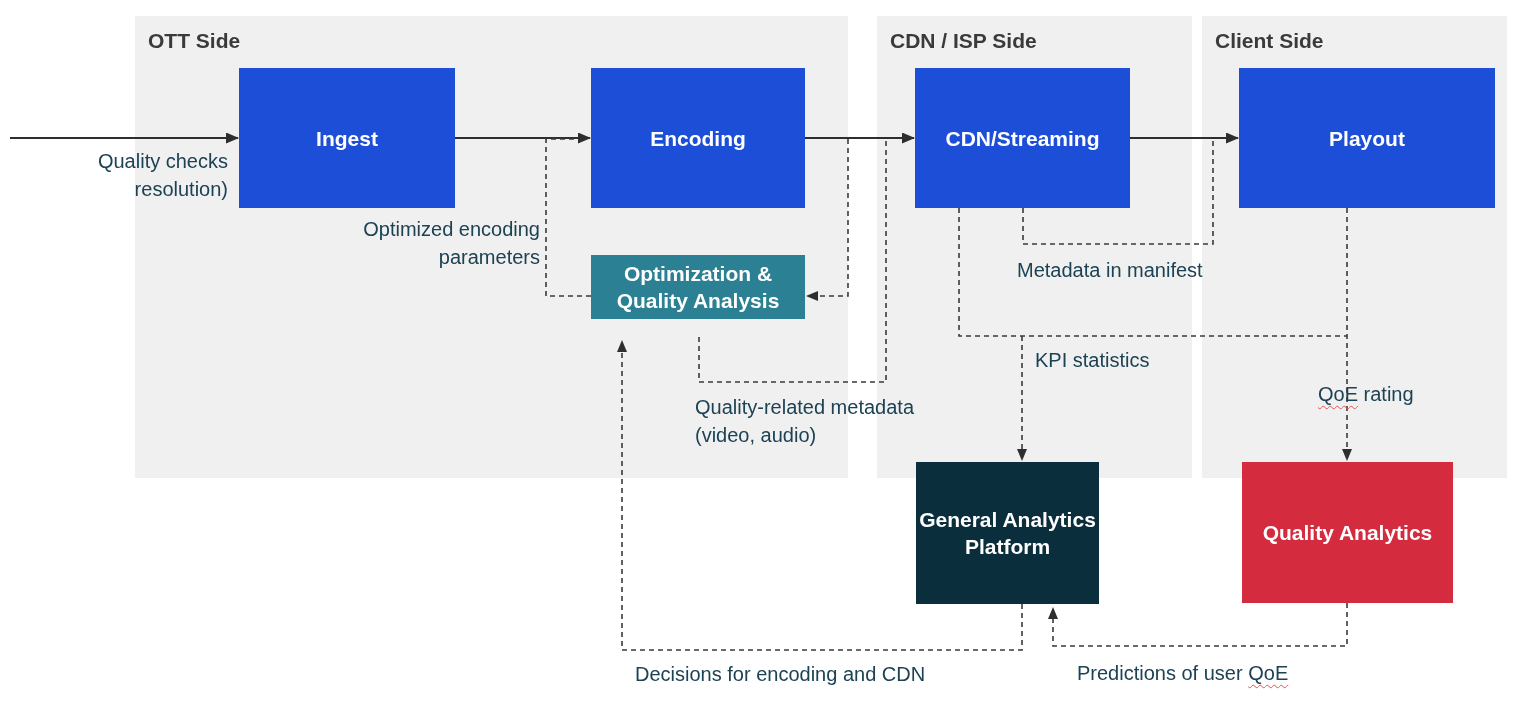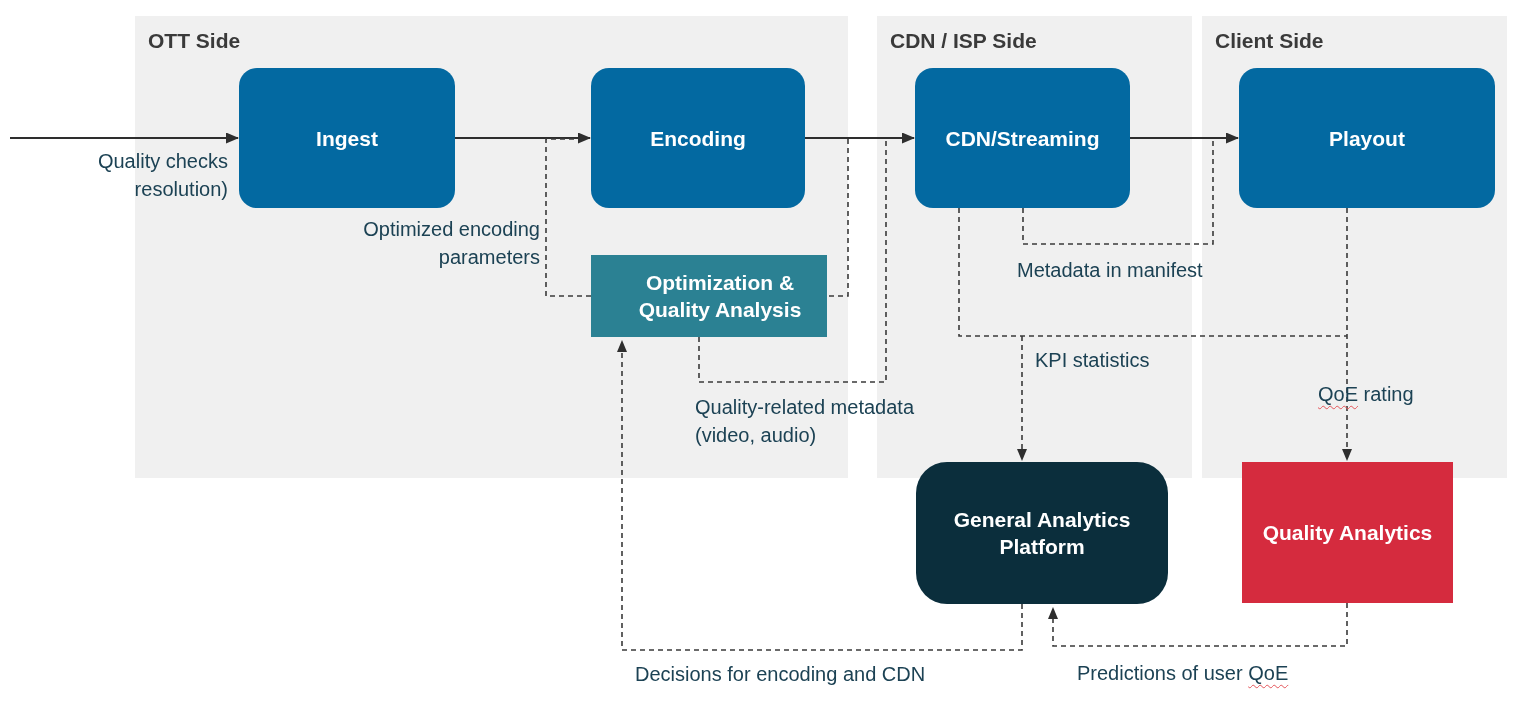--- a/index.html
+++ b/index.html
@@ -28,21 +28,21 @@
     display:flex;
     flex-direction:column;
     align-items:center;
     justify-content:center;
     color:#ffffff;
     font-size:21px;
     font-weight:600;
     text-align:center;
     line-height:27px;
   }
-  .node-gray{background:#0369a1;border-radius:18px;}
+  .node-gray{background:#1d4ed8;}
   .node-teal{background:#2b8193;}
   .node-navy{background:#0b2e3c;}
   .node-red{background:#d52b3e;}
   .flow-label{
     position:absolute;
     color:#1c4254;
     font-size:20px;
     line-height:28px;
     white-space:nowrap;
   }
@@ -107,26 +107,26 @@
   <div class="node node-gray" style="left:591px;top:68px;width:214px;height:140px;">
     <span>Encoding</span>
   </div>
   <div class="node node-gray" style="left:915px;top:68px;width:215px;height:140px;">
     <span>CDN/Streaming</span>
   </div>
   <div class="node node-gray" style="left:1239px;top:68px;width:256px;height:140px;">
     <span>Playout</span>
   </div>
 
-  <div class="node node-teal" style="left:591px;top:255px;width:214px;height:82px;padding-left:22px;">
+  <div class="node node-teal" style="left:591px;top:255px;width:214px;height:64px;">
     <span>Optimization &amp;</span>
     <span>Quality Analysis</span>
   </div>
 
-  <div class="node node-navy" style="left:916px;top:462px;width:252px;height:142px;border-radius:31px;">
+  <div class="node node-navy" style="left:916px;top:462px;width:183px;height:142px;">
     <span>General Analytics</span>
     <span>Platform</span>
   </div>
 
   <div class="node node-red" style="left:1242px;top:462px;width:211px;height:141px;">
     <span>Quality Analytics</span>
   </div>
 
   <div class="flow-label" style="left:40px;top:147px;width:188px;text-align:right;">
     <span style="display:block;">Quality checks</span>

